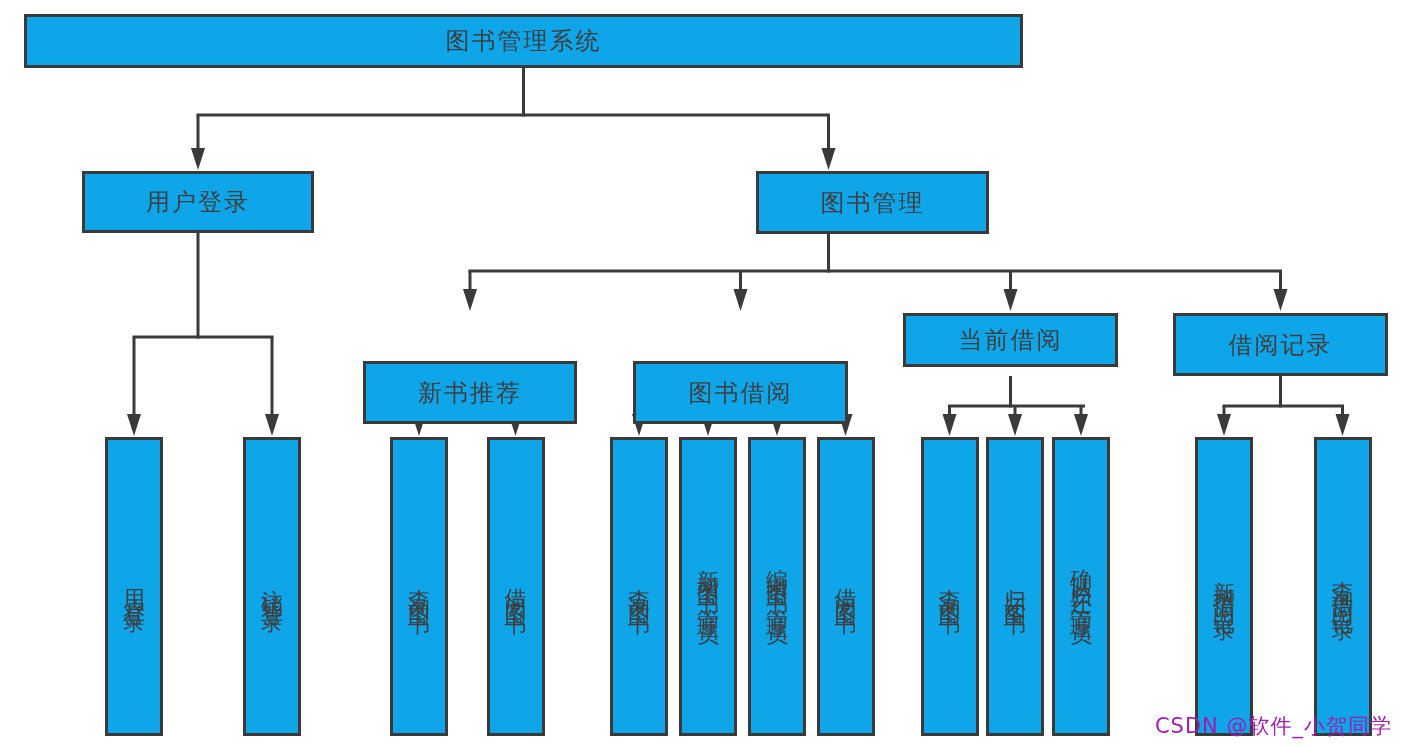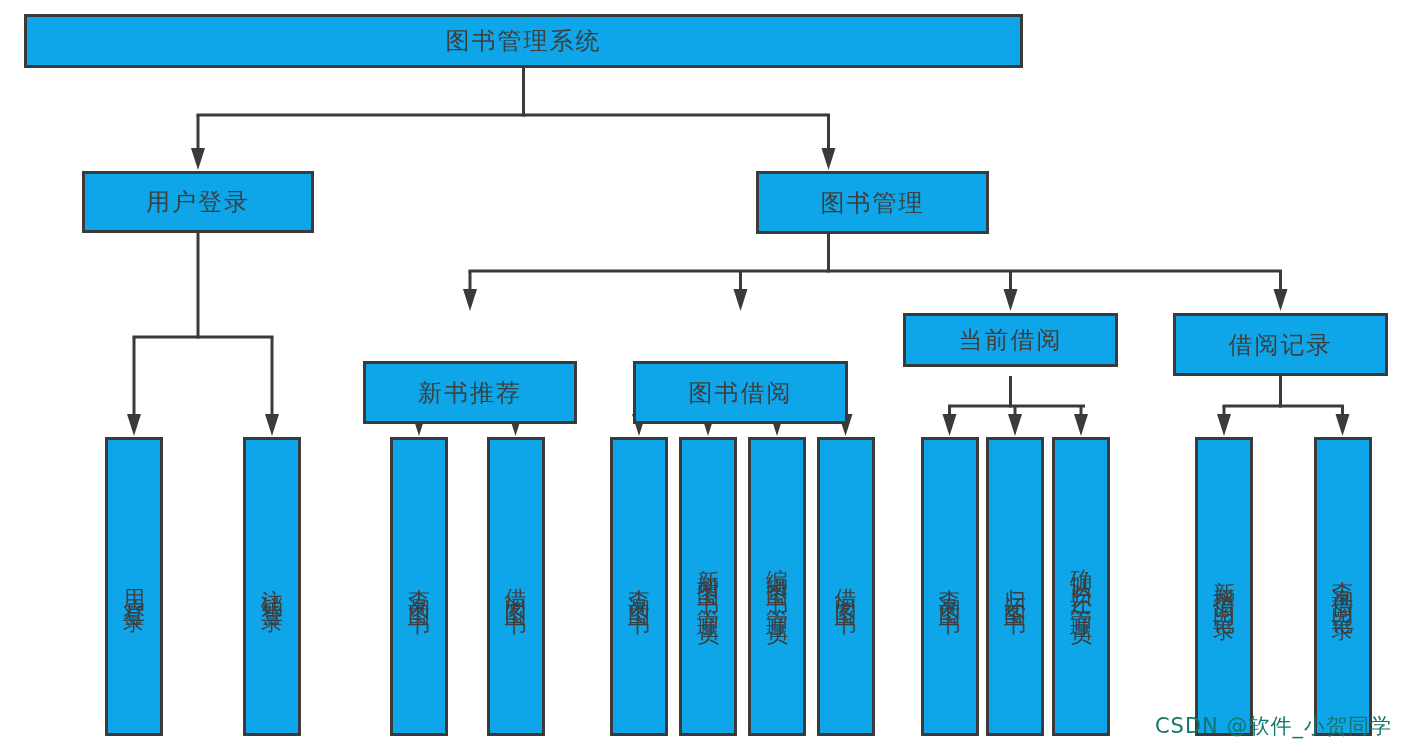--- a/index.html
+++ b/index.html
@@ -49,21 +49,21 @@
     letter-spacing: 8px;
     line-height: 1;
     white-space: nowrap;
   }
   .watermark {
     position: absolute;
     right: 13px;
     top: 712px;
     font-size: 21px;
     letter-spacing: 1px;
-    color: #0f766e;
+    color: #a21caf;
     z-index: 5;
     white-space: nowrap;
   }
 </style>
 </head>
 <body>
 
 <div id="stage">
 
   <svg id="wires" width="1405" height="747" viewBox="0 0 1405 747">

